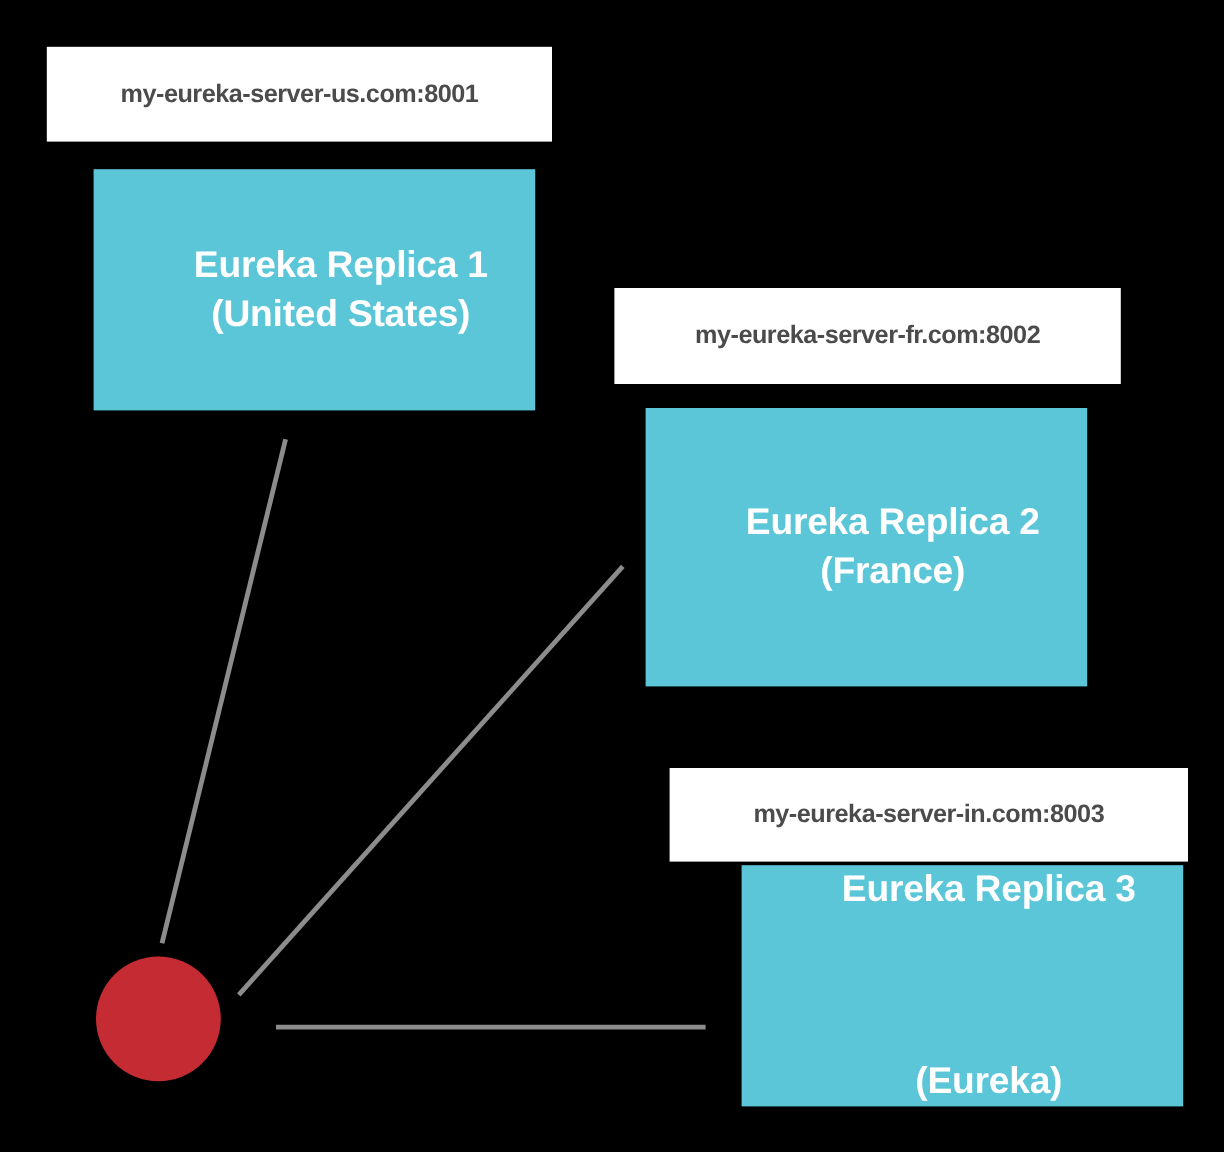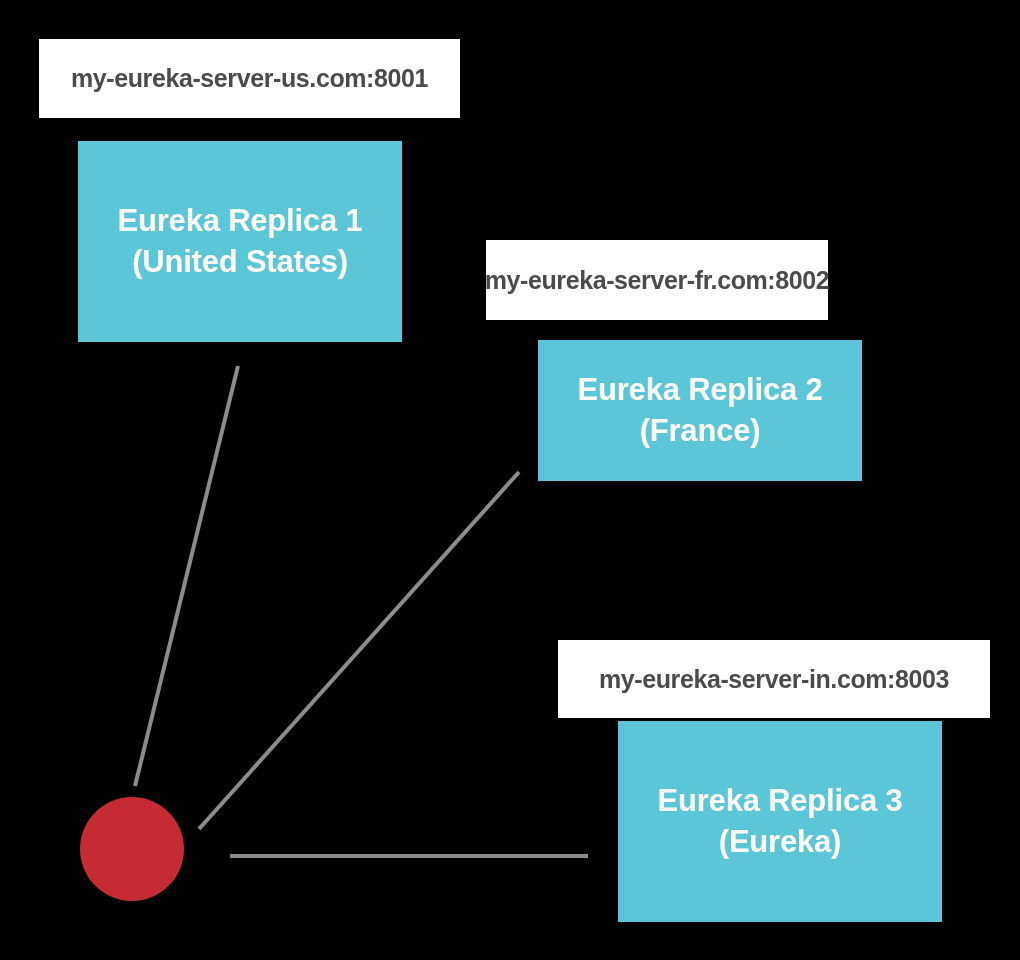--- a/index.html
+++ b/index.html
@@ -28,30 +28,31 @@
     color: #ffffff;
     display: flex;
     flex-direction: column;
     align-items: center;
     justify-content: center;
     text-align: center;
     font-size: 31px;
     font-weight: bold;
     line-height: 1.32;
     letter-spacing: -0.2px;
+    padding-left: 44px;
   }
   .node-line { display: block; white-space: nowrap; }
   .url-label {
     position: absolute;
     background: #ffffff;
     color: #4b4b4b;
     display: flex;
     align-items: center;
     justify-content: center;
-    font-size: 25px;
+    font-size: 21px;
     font-weight: bold;
     letter-spacing: -0.4px;
     white-space: nowrap;
   }
   .client-node {
     position: absolute;
     border-radius: 50%;
     background: #c42b33;
   }
 </style>
@@ -67,31 +68,31 @@
   </svg>
 
   <div class="url-label" style="left:39px; top:39px; width:421px; height:79px;">
     <span>my-eureka-server-us.com:8001</span>
   </div>
   <div class="node-box" style="left:78px; top:141px; width:324px; height:201px;">
     <span class="node-line">Eureka Replica 1</span>
     <span class="node-line">(United States)</span>
   </div>
 
-  <div class="url-label" style="left:486px; top:240px; width:342px; height:80px;">
+  <div class="url-label" style="left:512px; top:240px; width:422px; height:80px;">
     <span>my-eureka-server-fr.com:8002</span>
   </div>
-  <div class="node-box" style="left:538px; top:340px; width:324px; height:141px;">
+  <div class="node-box" style="left:538px; top:340px; width:324px; height:232px;">
     <span class="node-line">Eureka Replica 2</span>
     <span class="node-line">(France)</span>
   </div>
 
   <div class="url-label" style="left:558px; top:640px; width:432px; height:78px;text-align:right;">
     <span>my-eureka-server-in.com:8003</span>
   </div>
-  <div class="node-box" style="left:618px; top:721px; width:324px; height:201px;">
+  <div class="node-box" style="left:618px; top:721px; width:324px; height:201px;justify-content:space-between;">
     <span class="node-line">Eureka Replica 3</span>
     <span class="node-line">(Eureka)</span>
   </div>
 
   <div class="client-node" style="left:80px; top:797px; width:104px; height:104px;"></div>
 
 </div>
 
 </body></html>

